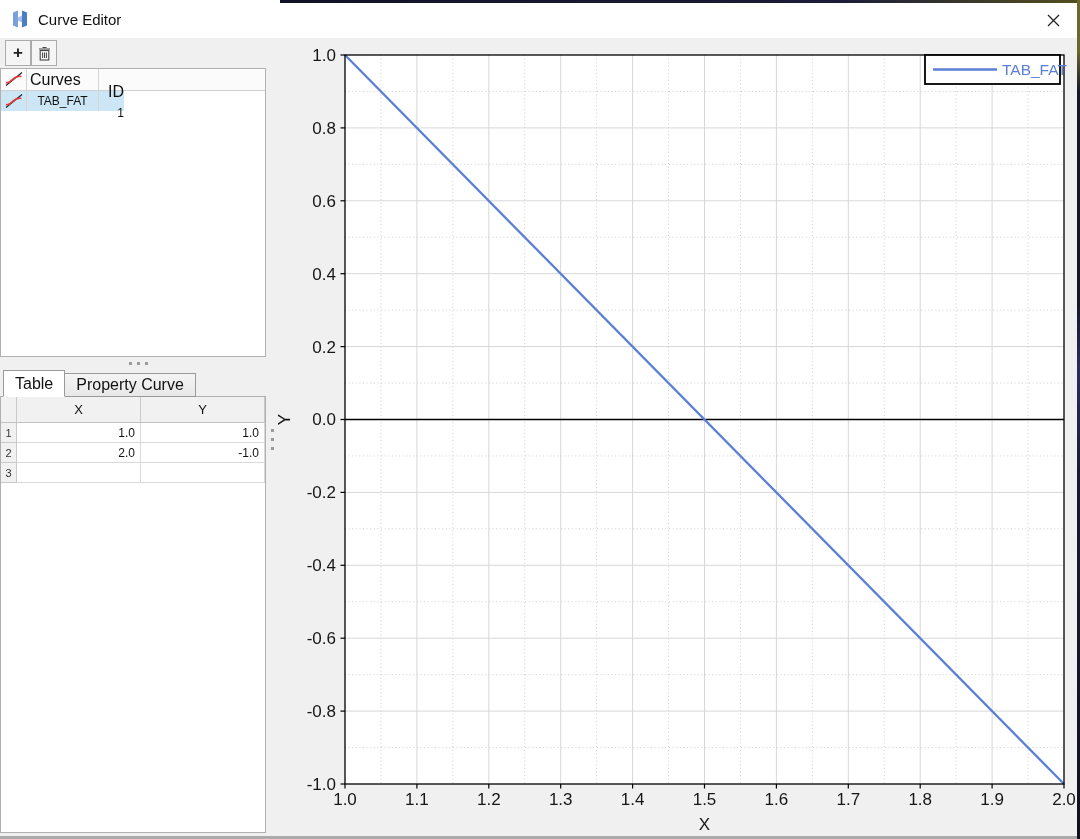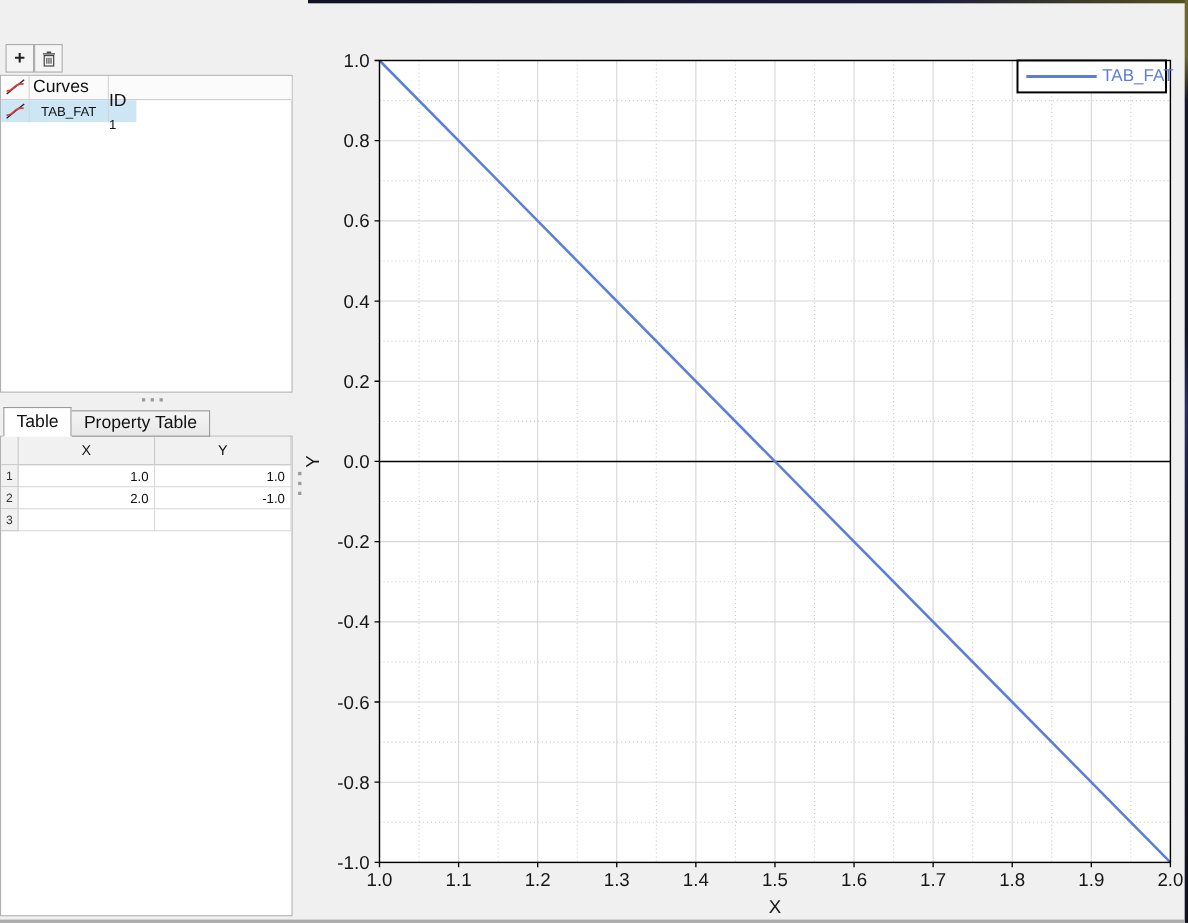--- a/index.html
+++ b/index.html
@@ -23,21 +23,21 @@
                 border:1px solid #b0b0b0;box-sizing:border-box;}
   .c-header{display:flex;height:21px;align-items:center;border-bottom:1px solid #cfcfcf;
             background:#fbfbfb;font-size:16px;}
   .c-row{display:flex;height:20px;align-items:center;font-size:12px;width:123px;}
   .c-row.selected{background:#cde6f5;}
   .cc-icon{width:26px;display:flex;justify-content:center;align-items:center;
            border-right:1px solid #d4d4d4;height:100%;box-sizing:border-box;}
   .cc-name{width:72px;padding-left:3px;box-sizing:border-box;border-right:1px solid #d4d4d4;height:100%;
            display:flex;align-items:center;}
   .c-row .cc-name{justify-content:center;padding-left:0;}
-  .cc-id{width:25px;text-align:left;margin-top:24px;}
+  .cc-id{width:25px;text-align:right;margin-top:24px;}
   
   .hsplit{position:absolute;left:0;top:357px;width:276px;height:13px;display:flex;
           align-items:center;justify-content:center;gap:5px;cursor:row-resize;}
   .hsplit i,.vsplit i{width:3px;height:3px;background:#9a9a9a;display:block;}
   .vsplit{position:absolute;left:268px;top:421px;width:8px;height:36px;display:flex;
           flex-direction:column;align-items:center;justify-content:center;gap:6px;cursor:col-resize;}
   
   .tabs{position:absolute;left:3px;top:370px;height:27px;display:flex;align-items:flex-end;z-index:3;}
   .tab{box-sizing:border-box;border:1px solid #9a9a9a;padding:0 11px;font-size:16px;
        display:flex;align-items:center;cursor:pointer;}
@@ -65,20 +65,34 @@
   .strip-right{position:absolute;left:1077px;top:0;width:3px;height:839px;
                background:linear-gradient(180deg,#6b692a 0%,#6b692a 6%,#15152b 11%,#15152b 36%,
                #2b2b66 44%,#1a1a38 56%,#10101e 100%);}
   .strip-bottom{position:absolute;left:0;top:836px;width:1077px;height:3px;background:#ababab;}
 </style>
 </head>
 <body>
 
 <div class="app">
 
+  <div class="titlebar">
+    <svg class="app-icon" viewBox="0 0 20 20">
+      <path d="M3 3.5 L8 1.5 L8 18.5 L3 16.5 Z" fill="#7aa0dc"></path>
+      <path d="M12 1.5 L17 3.5 L17 16.5 L12 18.5 Z" fill="#4a7cc8"></path>
+      <path d="M8 8.5 L12 6.5 L12 13.5 L8 11.5 Z" fill="#a6c0e8"></path>
+    </svg>
+    <span class="win-title">Curve Editor</span>
+    <div class="close-btn">
+      <svg width="13" height="13" viewBox="0 0 13 13">
+        <line x1="1" y1="1" x2="12" y2="12" stroke="#222" stroke-width="1.2"></line>
+        <line x1="12" y1="1" x2="1" y2="12" stroke="#222" stroke-width="1.2"></line>
+      </svg>
+    </div>
+  </div>
 
   <div class="toolbar">
     <div class="tb-btn tb-add">+</div>
     <div class="tb-btn tb-del">
       <svg width="13" height="15" viewBox="0 0 13 15">
         <path d="M4.5 1.5 h4 M1 3 h11" stroke="#444" stroke-width="1.2" fill="none"></path>
         <rect x="2.2" y="4.5" width="8.6" height="9.5" fill="none" stroke="#444" stroke-width="1.1"></rect>
         <line x1="4.6" y1="6.5" x2="4.6" y2="12" stroke="#444" stroke-width="1"></line>
         <line x1="6.5" y1="6.5" x2="6.5" y2="12" stroke="#444" stroke-width="1"></line>
         <line x1="8.4" y1="6.5" x2="8.4" y2="12" stroke="#444" stroke-width="1"></line>
@@ -110,21 +124,21 @@
   </div>
 
   <div class="hsplit">
       <i></i>
       <i></i>
       <i></i>
     </div>
 
   <div class="tabs">
     <div class="tab active">Table</div>
-    <div class="tab inactive">Property Table</div>
+    <div class="tab inactive">Property Curve</div>
   </div>
 
   <div class="points-panel">
     <div class="p-header">
       <span class="ph-num"></span>
       <span class="ph-col">X</span>
       <span class="ph-col">Y</span>
     </div>
     <div class="p-row">
       <span class="pr-num">1</span>

